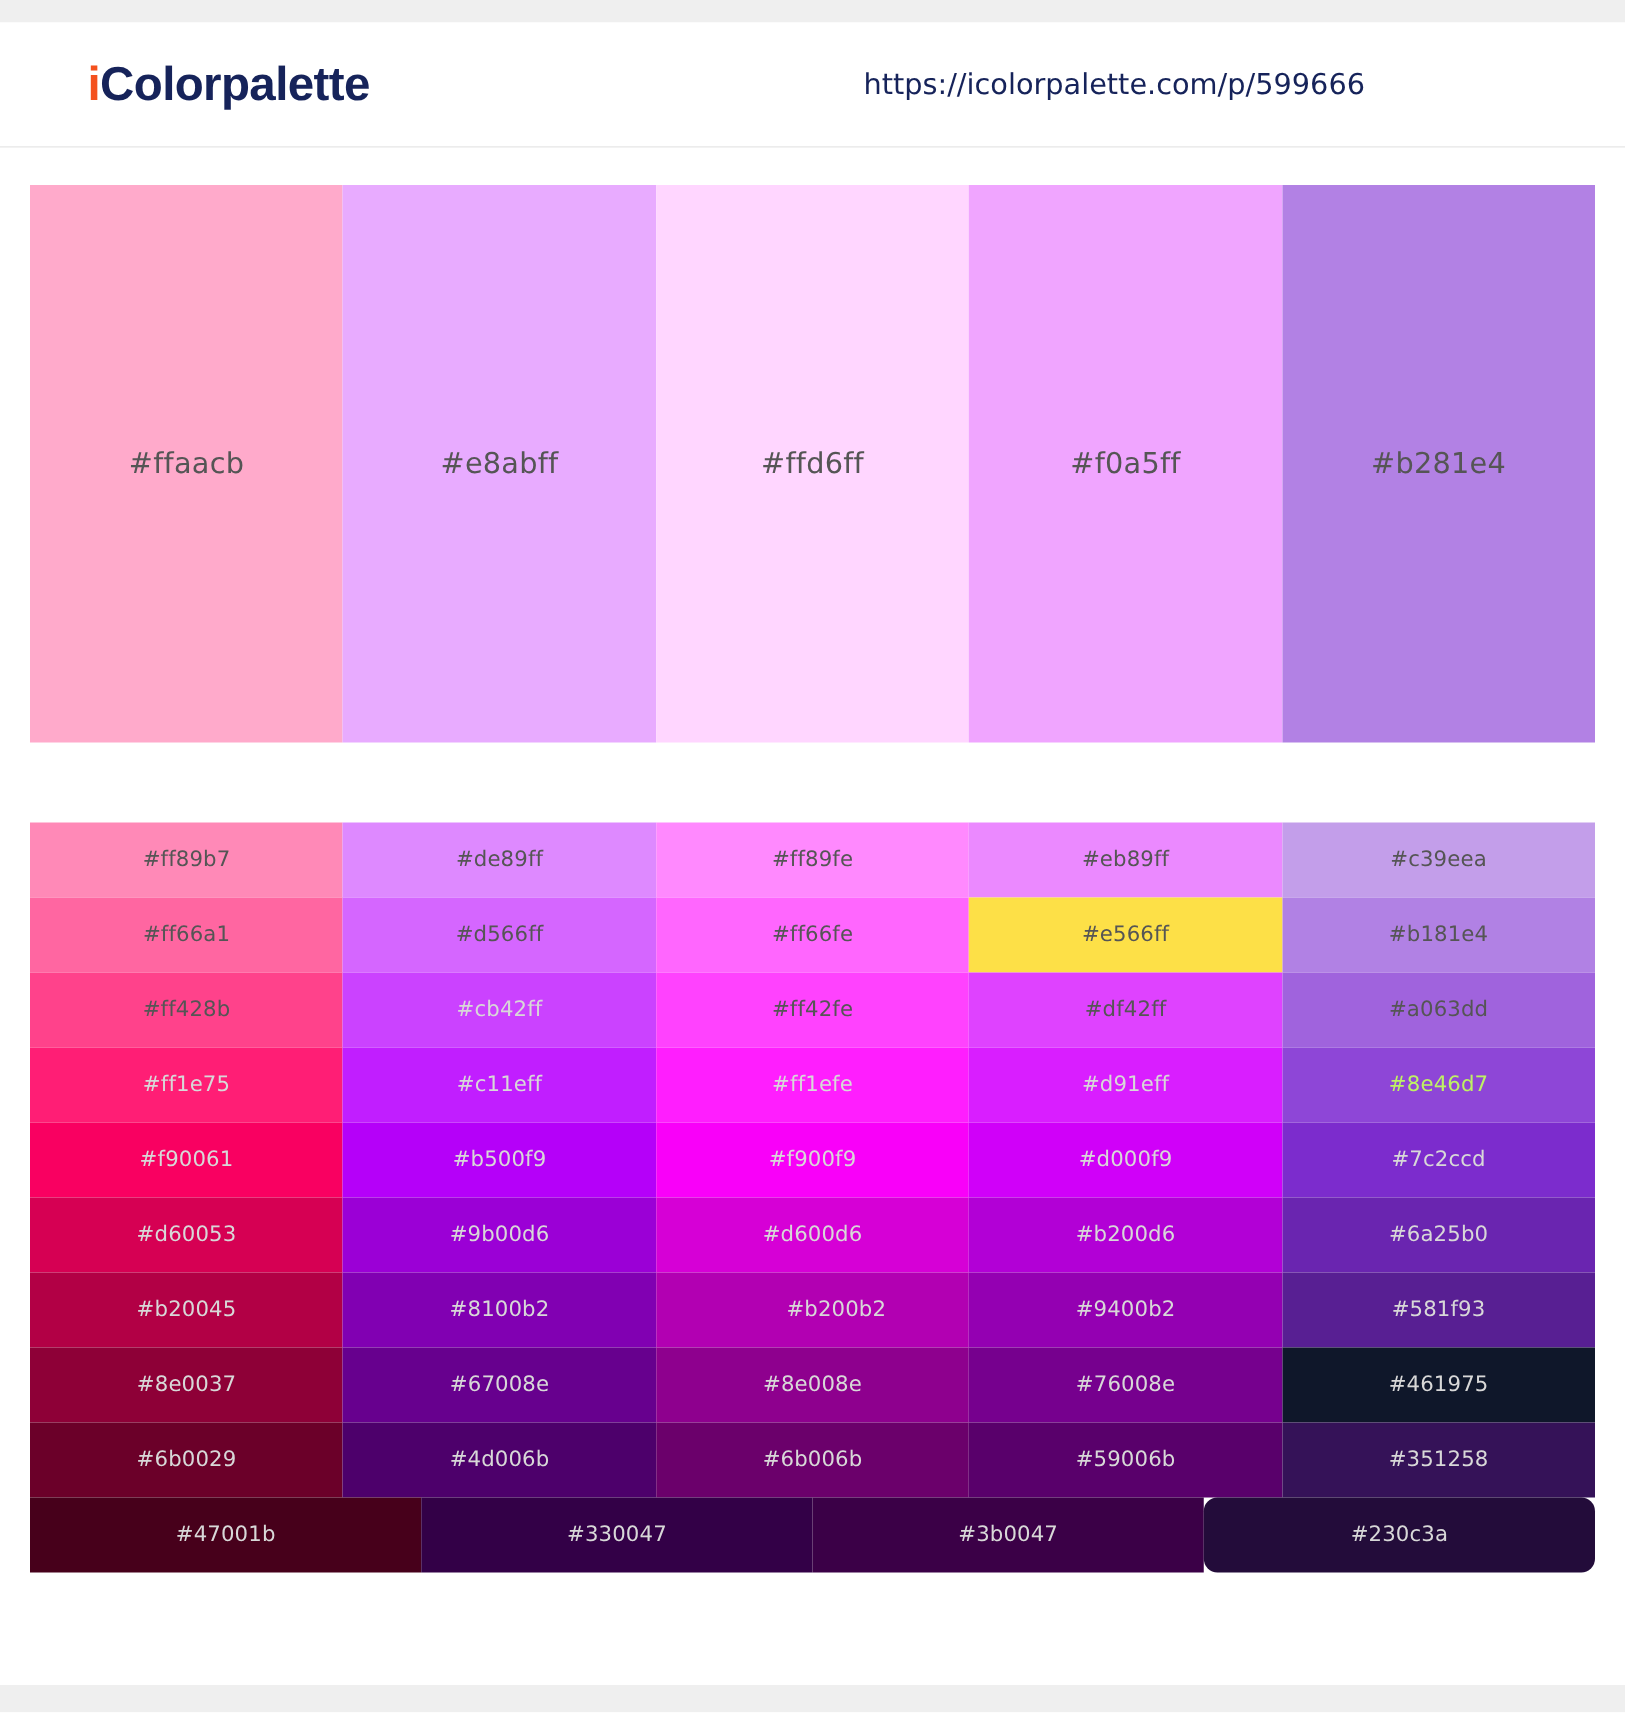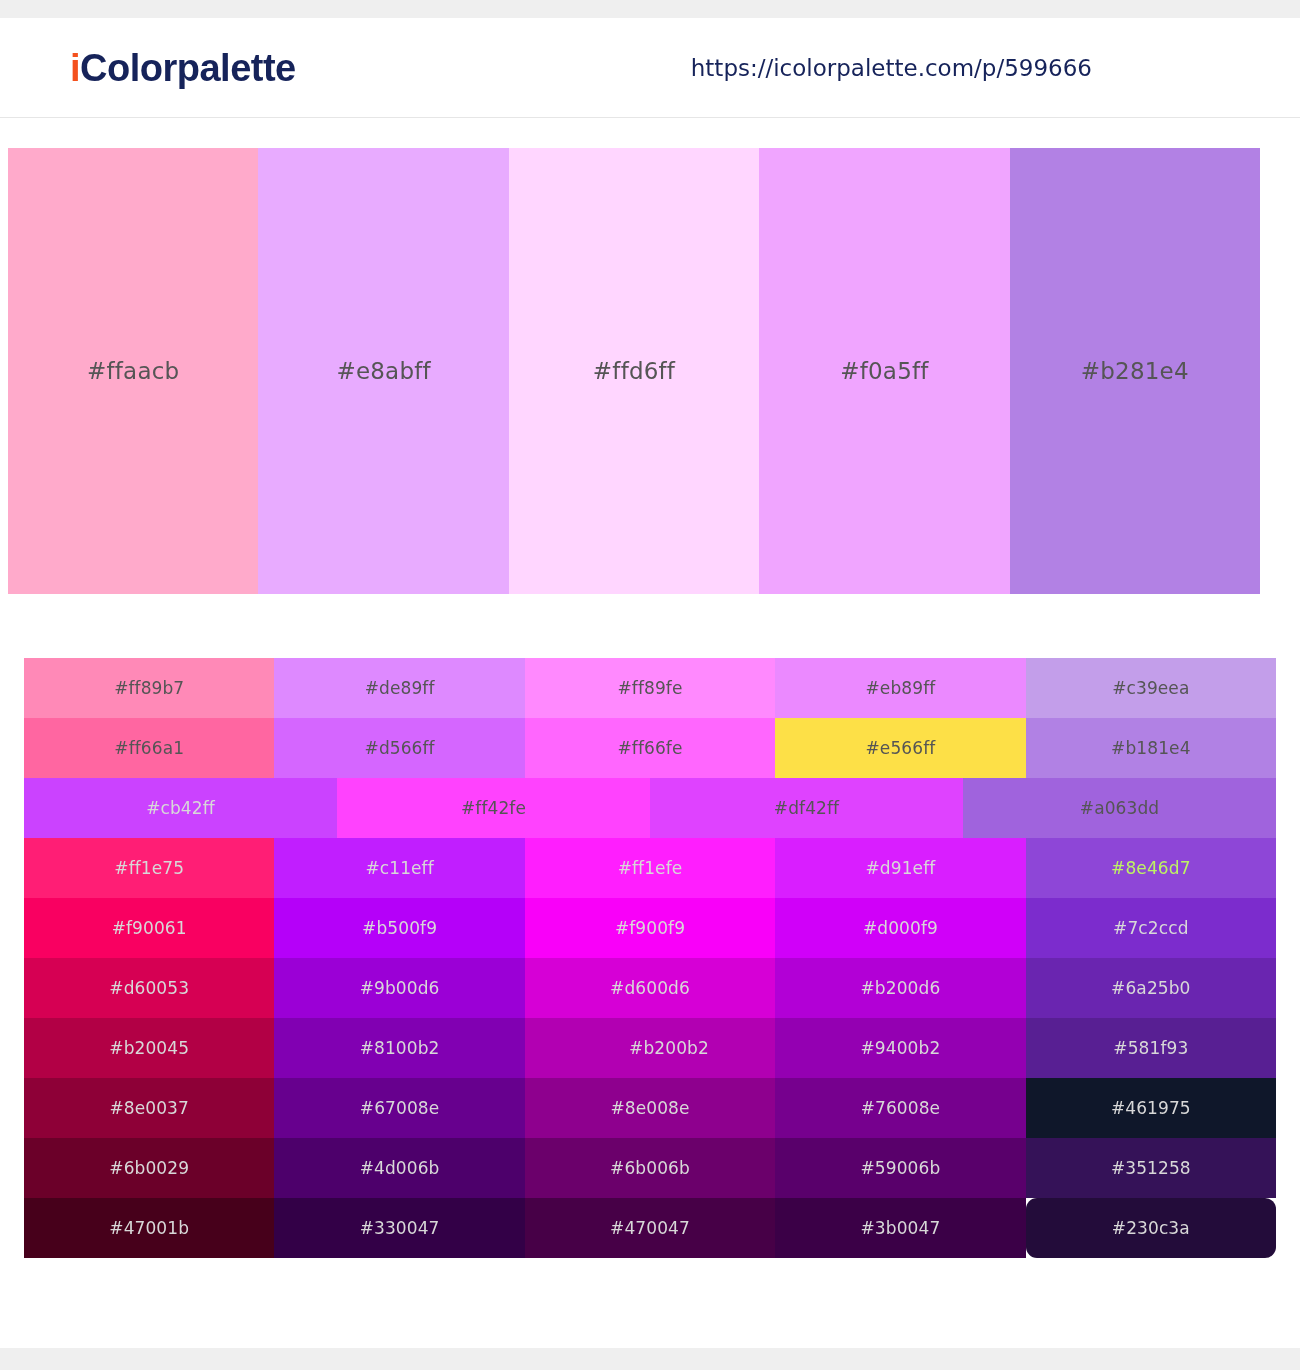--- a/index.html
+++ b/index.html
@@ -61,21 +61,21 @@
     transform: translateY(-50%);
     font-size: 23px;
     color: #16235a;
     white-space: nowrap;
     font-family: "DejaVu Sans", sans-serif;
   }
 
   
   .palette-band {
     position: absolute;
-    left: 8px;
+    left: 24px;
     top: 148px;
     width: 1252px;
     height: 446px;
     display: flex;
   }
   .palette-swatch {
     flex: 1 1 0;
     position: relative;
     display: flex;
     align-items: center;
@@ -178,20 +178,23 @@
           <span class="hexlabel" style="color: rgb(85, 85, 85);">#ff66fe</span>
         </div>
         <div class="shade-cell" style="background: #fde047;">
           <span class="hexlabel" style="color: rgb(85, 85, 85);">#e566ff</span>
         </div>
         <div class="shade-cell" style="background: rgb(177, 129, 228);">
           <span class="hexlabel" style="color: rgb(85, 85, 85);">#b181e4</span>
         </div>
       </div>
       <div class="shade-row">
+        <div class="shade-cell" style="background: rgb(255, 66, 139);">
+          <span class="hexlabel" style="color: rgb(85, 85, 85);">#ff428b</span>
+        </div>
         <div class="shade-cell" style="background: rgb(203, 66, 255);">
           <span class="hexlabel" style="color: rgb(216, 216, 216);">#cb42ff</span>
         </div>
         <div class="shade-cell" style="background: rgb(255, 66, 254);">
           <span class="hexlabel" style="color: rgb(85, 85, 85);">#ff42fe</span>
         </div>
         <div class="shade-cell" style="background: rgb(223, 66, 255);">
           <span class="hexlabel" style="color: rgb(85, 85, 85);">#df42ff</span>
         </div>
         <div class="shade-cell" style="background: rgb(160, 99, 221);">
@@ -300,23 +303,20 @@
           <span class="hexlabel" style="color: rgb(216, 216, 216);">#351258</span>
         </div>
       </div>
       <div class="shade-row">
         <div class="shade-cell" style="background: rgb(71, 0, 27);">
           <span class="hexlabel" style="color: rgb(216, 216, 216);">#47001b</span>
         </div>
         <div class="shade-cell" style="background: rgb(51, 0, 71);">
           <span class="hexlabel" style="color: rgb(216, 216, 216);">#330047</span>
         </div>
-        <div class="shade-cell" style="background: rgb(71, 0, 71);">
-          <span class="hexlabel" style="color: rgb(216, 216, 216);">#470047</span>
-        </div>
         <div class="shade-cell" style="background: rgb(59, 0, 71);">
           <span class="hexlabel" style="color: rgb(216, 216, 216);">#3b0047</span>
         </div>
         <div class="shade-cell" style="background: rgb(35, 12, 58); border-radius: 11px;">
           <span class="hexlabel" style="color: rgb(216, 216, 216);">#230c3a</span>
         </div>
       </div>
     </div>
 
   <div class="chrome-bar bottom"></div>

